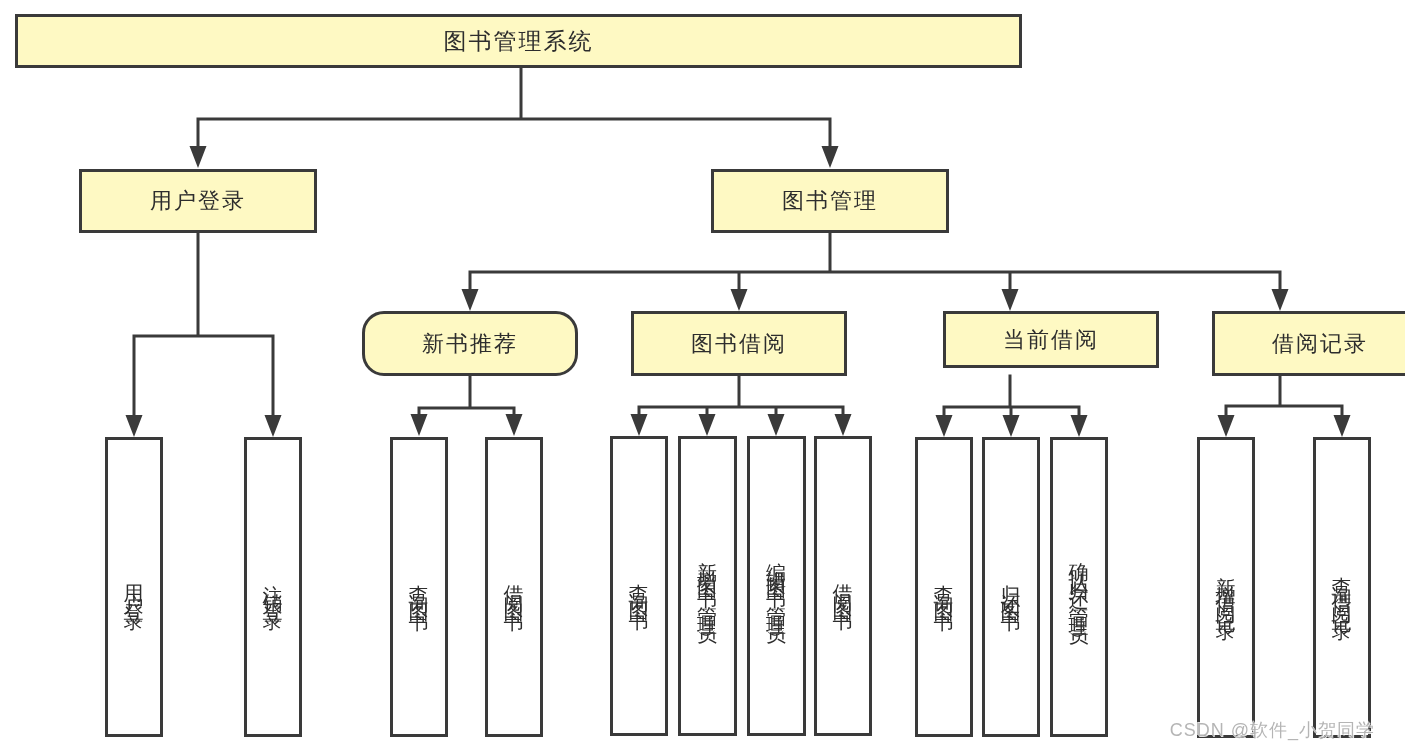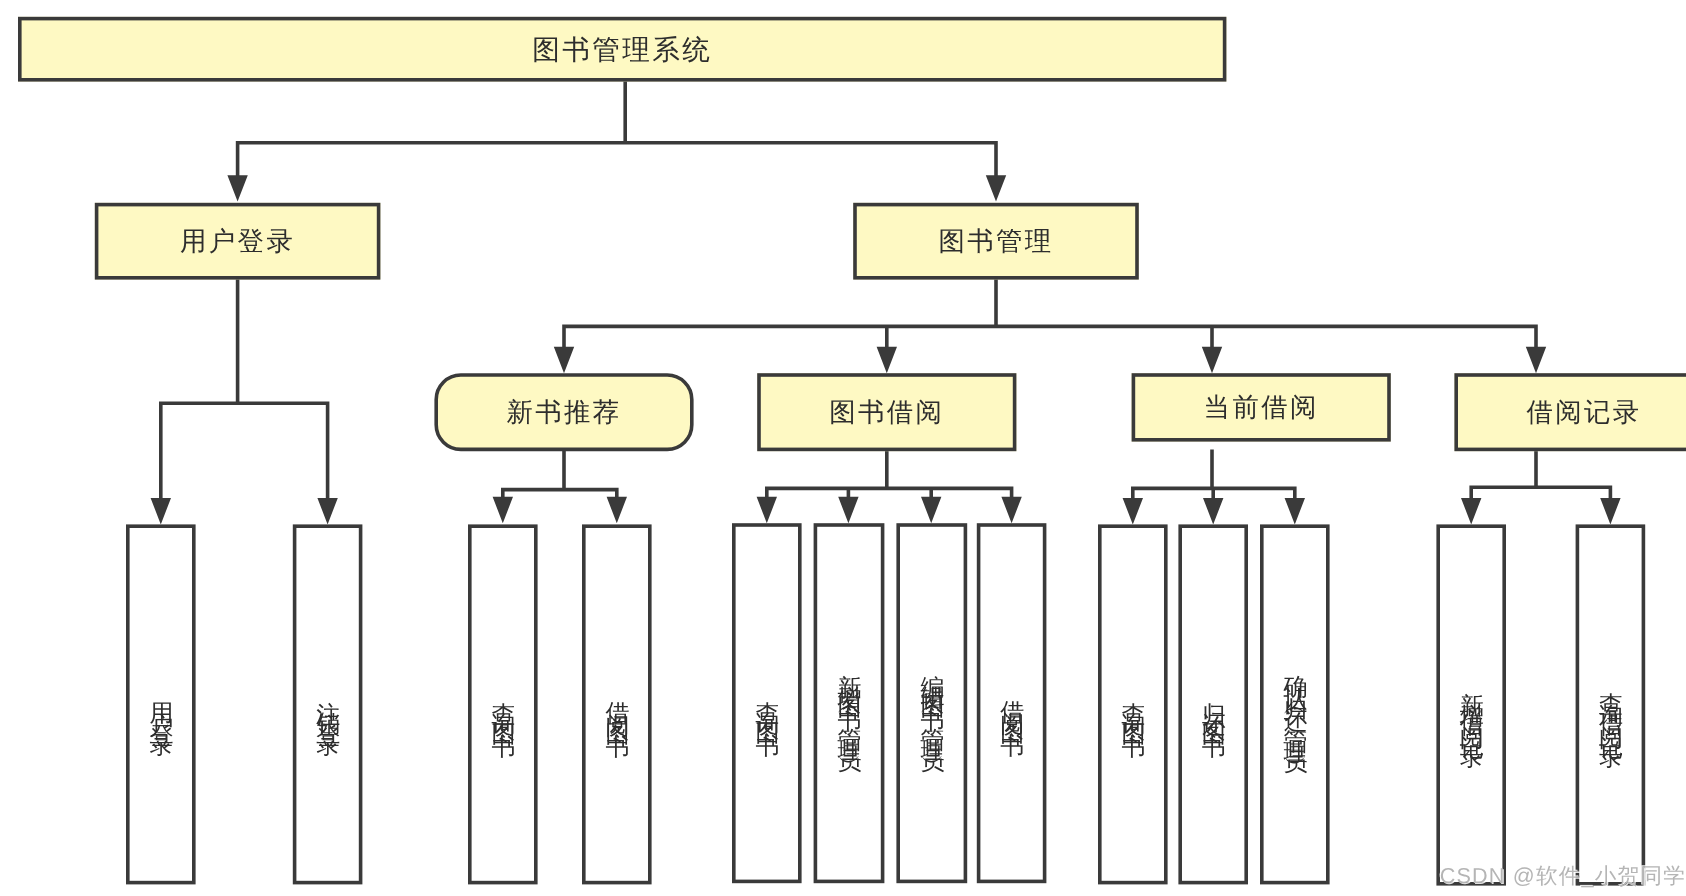--- a/index.html
+++ b/index.html
@@ -50,21 +50,21 @@
     align-items: center;
     justify-content: center;
     text-align: center;
     font-size: 20px;
     letter-spacing: 9px;
     color: #2d2d2d;
     line-height: 1;
   }
   .watermark {
     position: absolute;
-    right: 0;
+    right: 30px;
     bottom: 5px;
     font-size: 18px;
     letter-spacing: 1px;
     color: #b5b5b5;
     text-shadow: 1px 1px 0 rgba(255,255,255,.85), -1px -1px 0 rgba(255,255,255,.85);
     white-space: nowrap;
     z-index: 5;
   }
 </style>
 </head>

